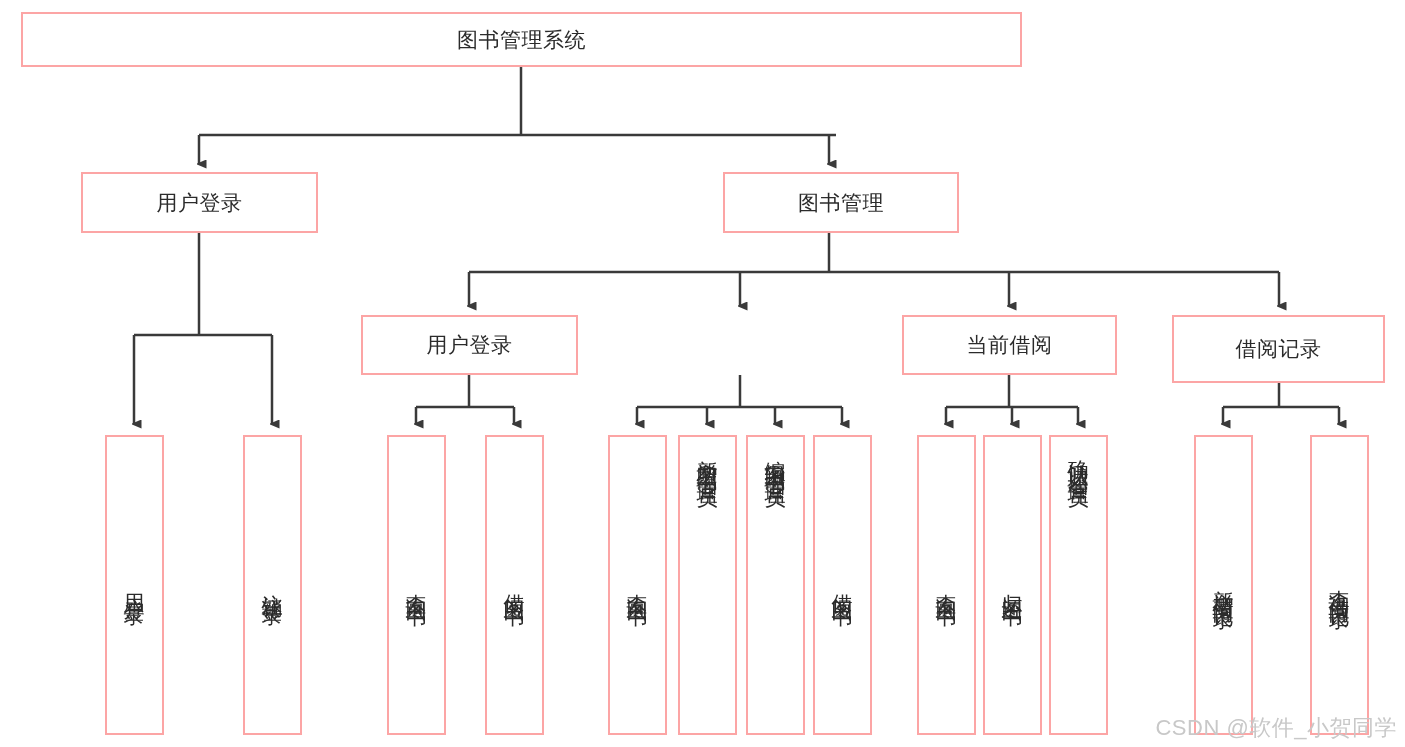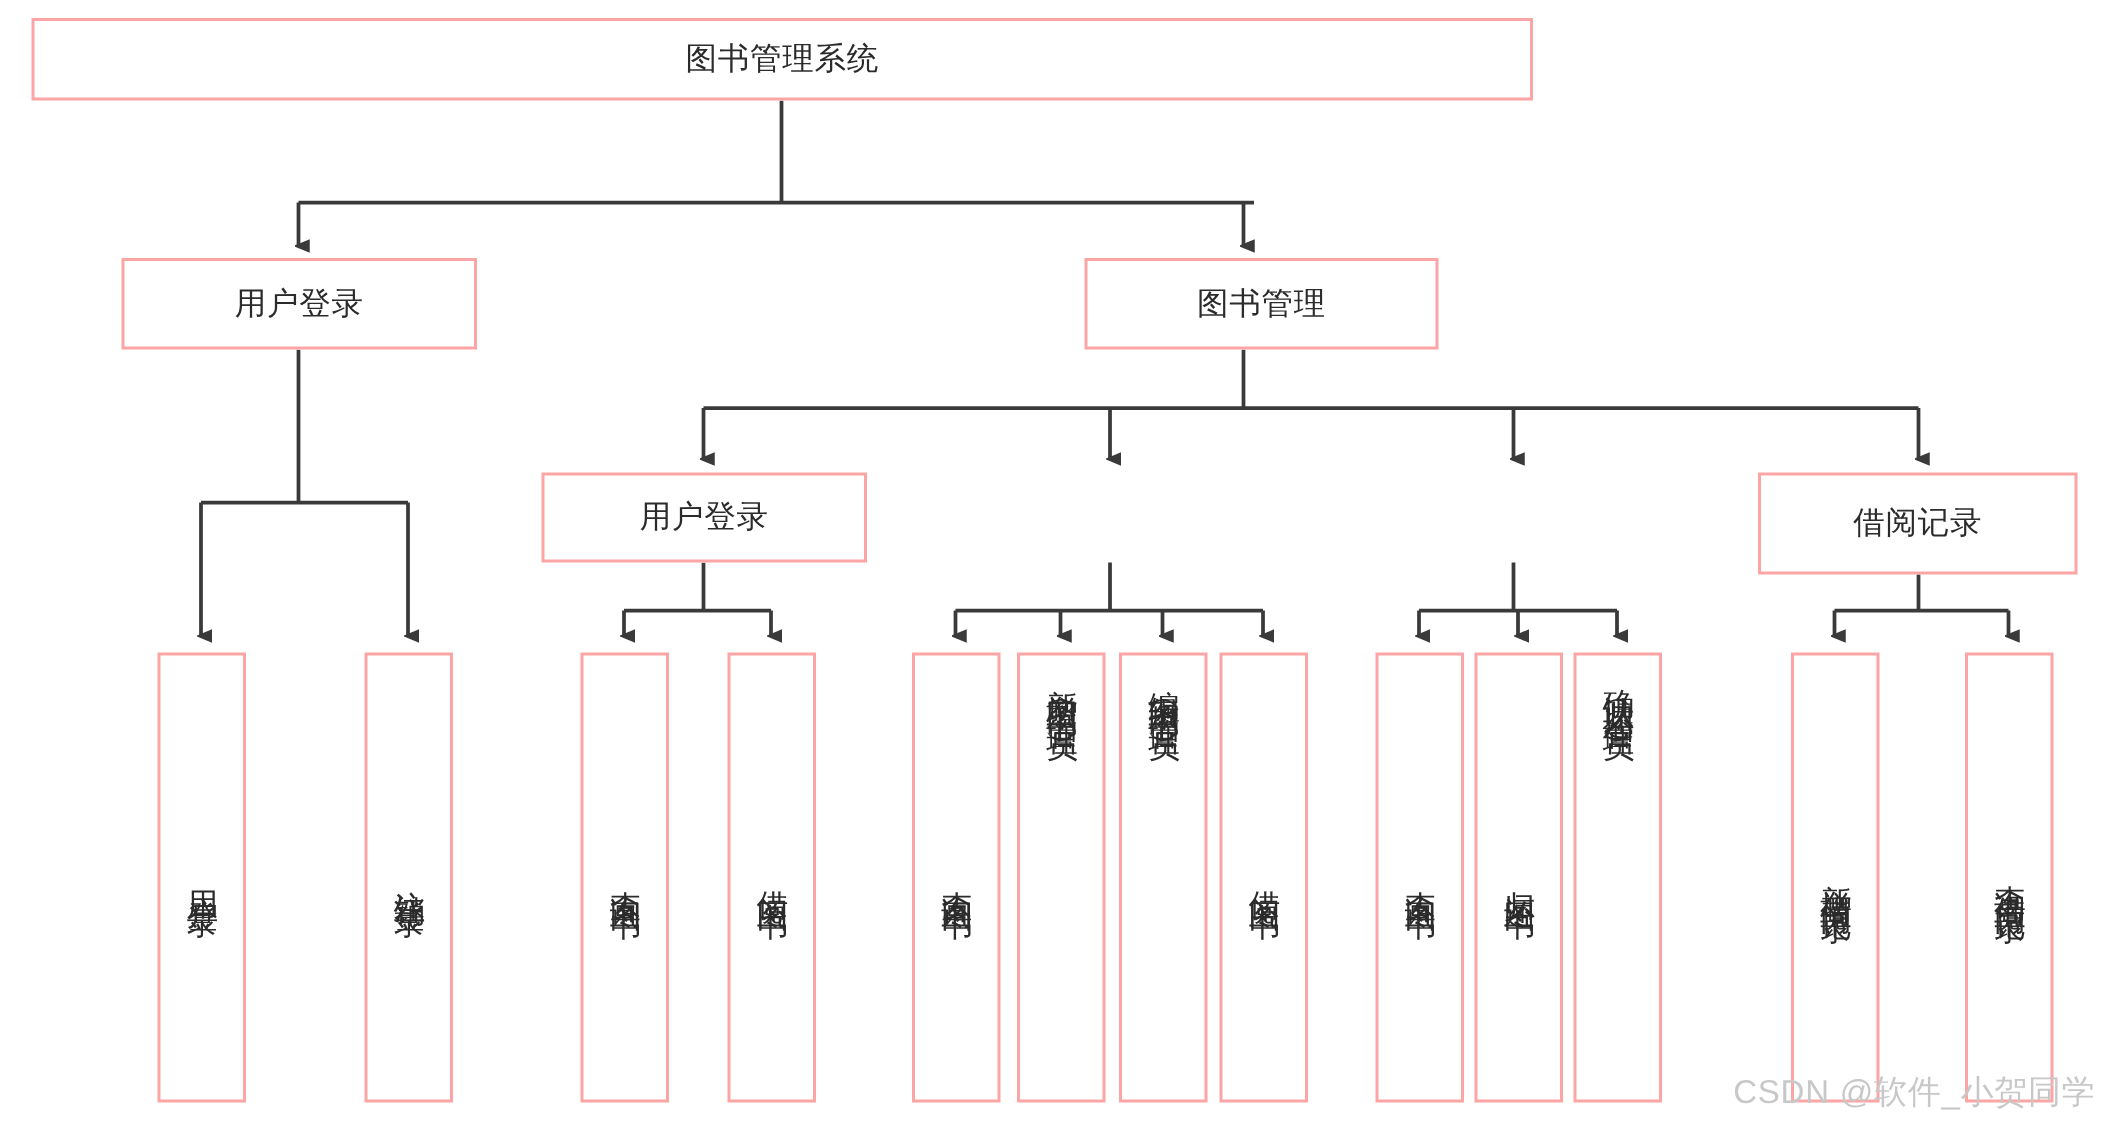--- a/index.html
+++ b/index.html
@@ -148,20 +148,23 @@
 
   <div class="node-box" style="left:711px; top:172px; width:236px; height:61px;margin-left:12px;">
     <span class="node-label-h">图书管理</span>
   </div>
 
   <div class="node-box" style="left:361px; top:315px; width:217px; height:60px;">
     <span class="node-label-h">用户登录</span>
   </div>
 
 
+  <div class="node-box" style="left:902px; top:315px; width:215px; height:60px;">
+    <span class="node-label-h">当前借阅</span>
+  </div>
 
   <div class="node-box" style="left:1172px; top:315px; width:213px; height:68px;">
     <span class="node-label-h">借阅记录</span>
   </div>
 
   <div class="node-box leaf" style="left:105px; top:435px; width:59px; height:300px;">
     <span class="node-label-v">用户登录</span>
   </div>
 
   <div class="node-box leaf" style="left:243px; top:435px; width:59px; height:300px;">

